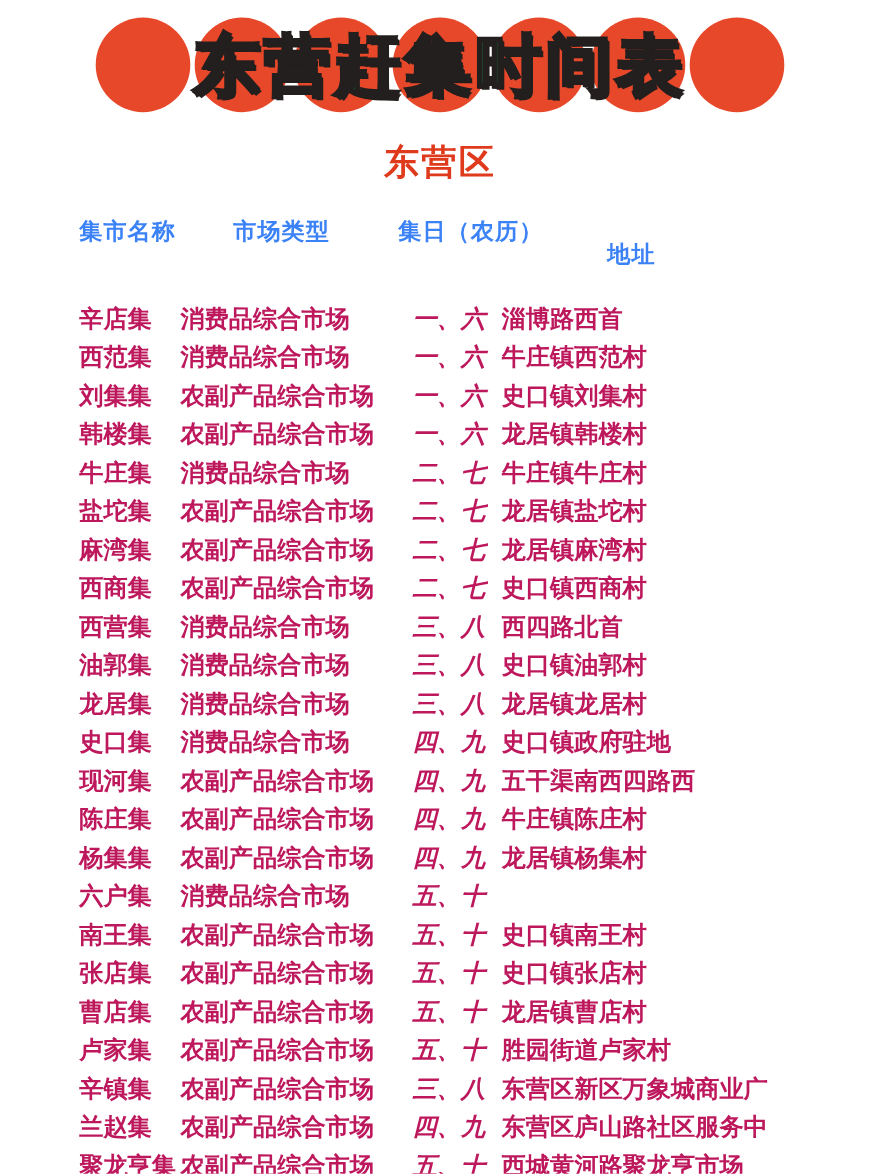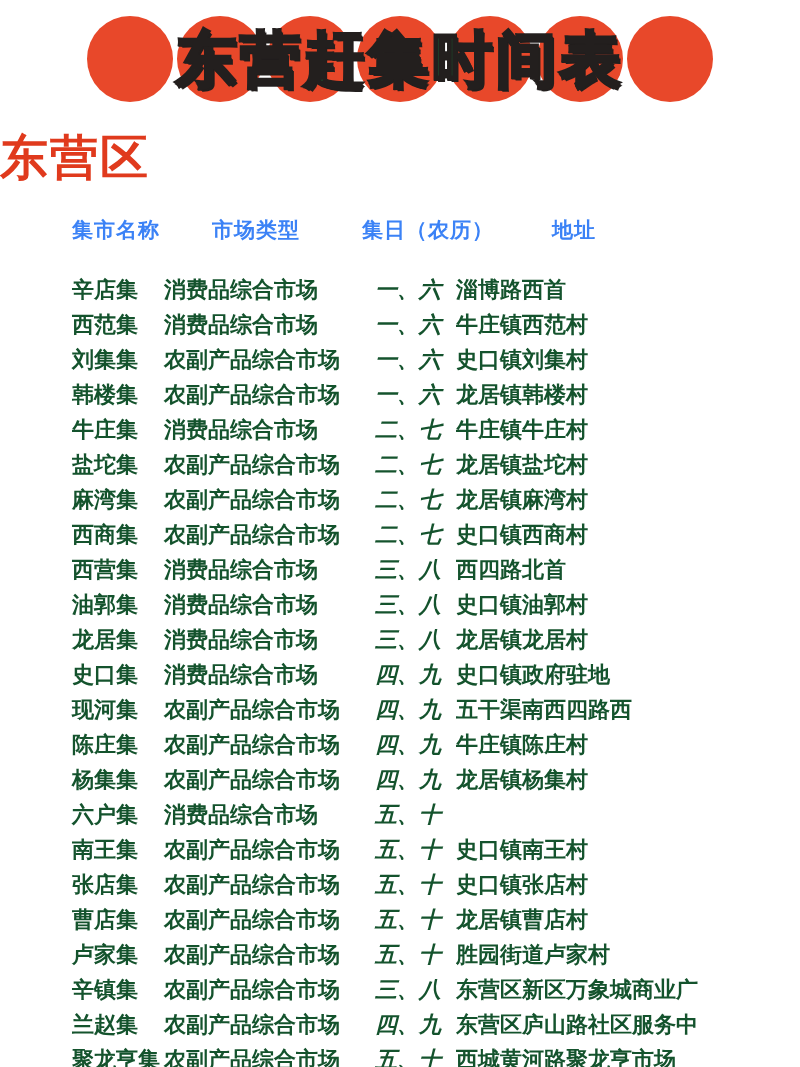--- a/index.html
+++ b/index.html
@@ -53,55 +53,56 @@
     -webkit-text-stroke: 3px #231f1e;
     text-shadow:
       2px 2px 0 #231f1e,
       -1px 2px 0 #231f1e,
       3px 3px 0 #231f1e;
     white-space: nowrap;
   }
 
   
   .section-title {
+    text-align: center;
     font-family: "DejaVu Sans", "Liberation Sans", sans-serif;
-    font-size: 48px;
+    font-size: 32px;
     font-weight: 700;
     color: #e03a1d;
     margin-top: 6px;
     letter-spacing: 2px;
   }
 
   
   .col-header {
     margin: 26px 0 0 0;
     padding: 0 60px 0 72px;
     display: flex;
     font-size: 21px;
     font-weight: 700;
     color: #3b82f6;
     font-family: "DejaVu Sans", "Liberation Sans", sans-serif;
     letter-spacing: 1px;
   }
   .col-header .h1 { width: 140px; }
   .col-header .h2 { width: 150px; }
   .col-header .h3 { width: 190px; }
-  .col-header .h4 { flex: 1; }
+  .col-header .h4 { flex: 1; margin-top: 21px; }
 
   
   .rows {
     margin-top: 28px;
     padding: 0 8px 0 72px;
   }
   .row {
     display: flex;
     align-items: baseline;
     font-size: 22px;
     font-weight: 700;
-    color: #14532d;
+    color: #be185d;
     font-family: "DejaVu Sans", "Liberation Sans", sans-serif;
     line-height: 35px;
     white-space: nowrap;
   }
   .row .c-name {
     width: 92px;
     flex: 0 0 92px;
   }
   .row .c-type {
     width: 196px;

